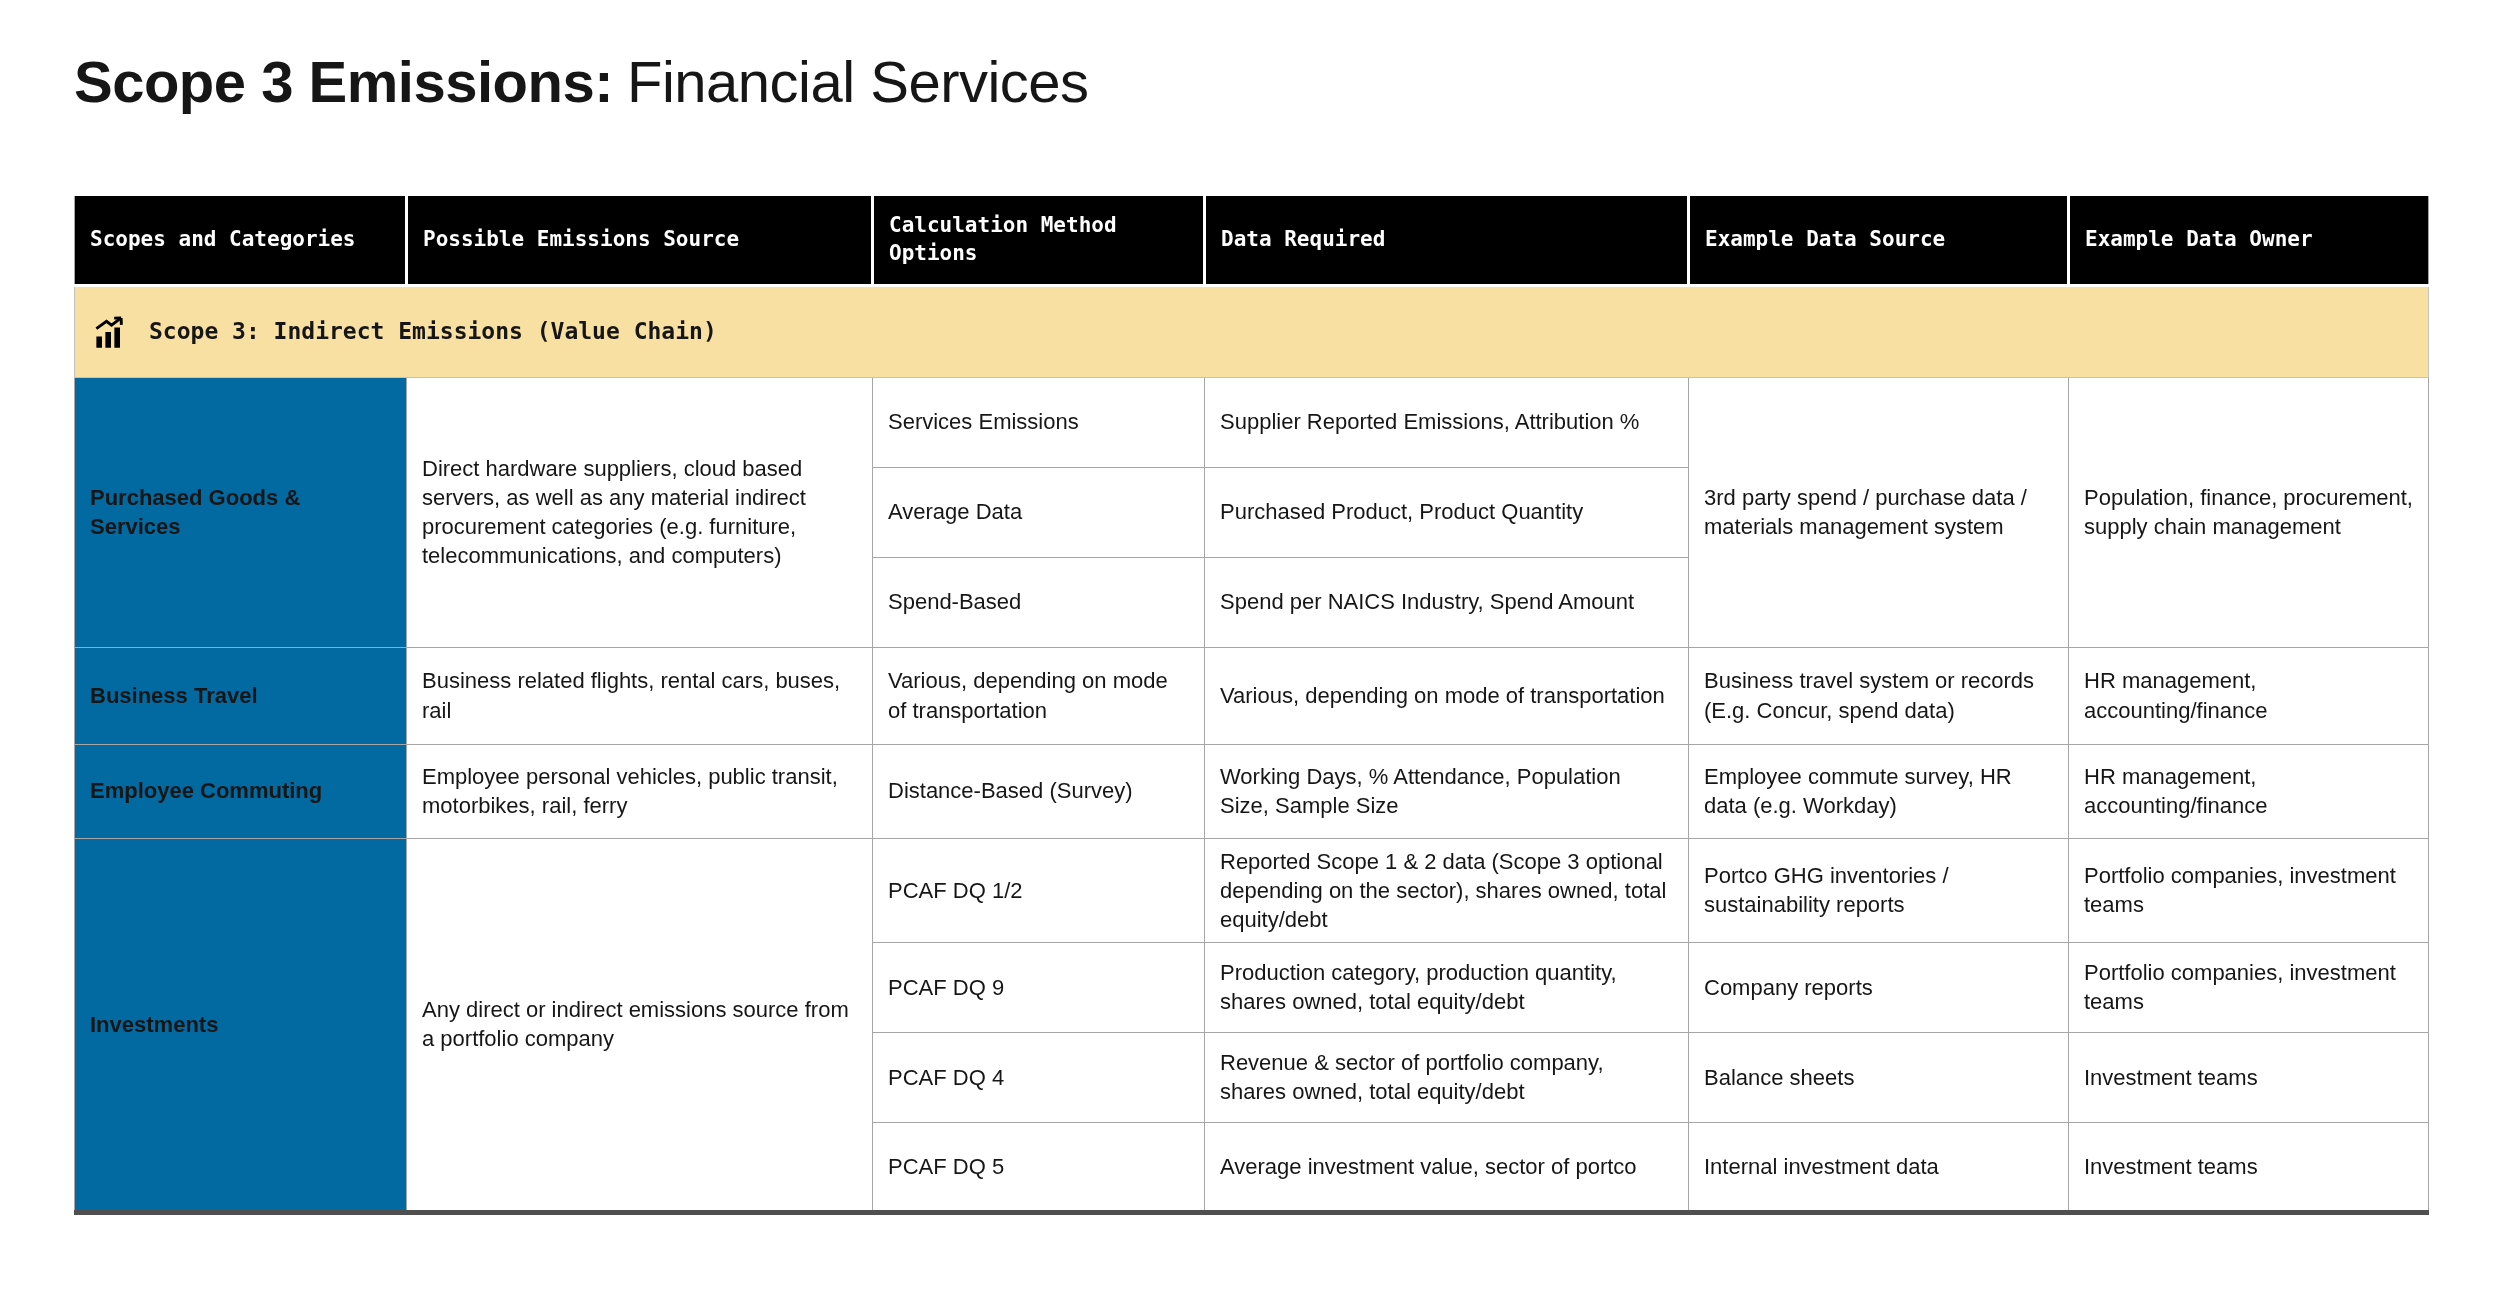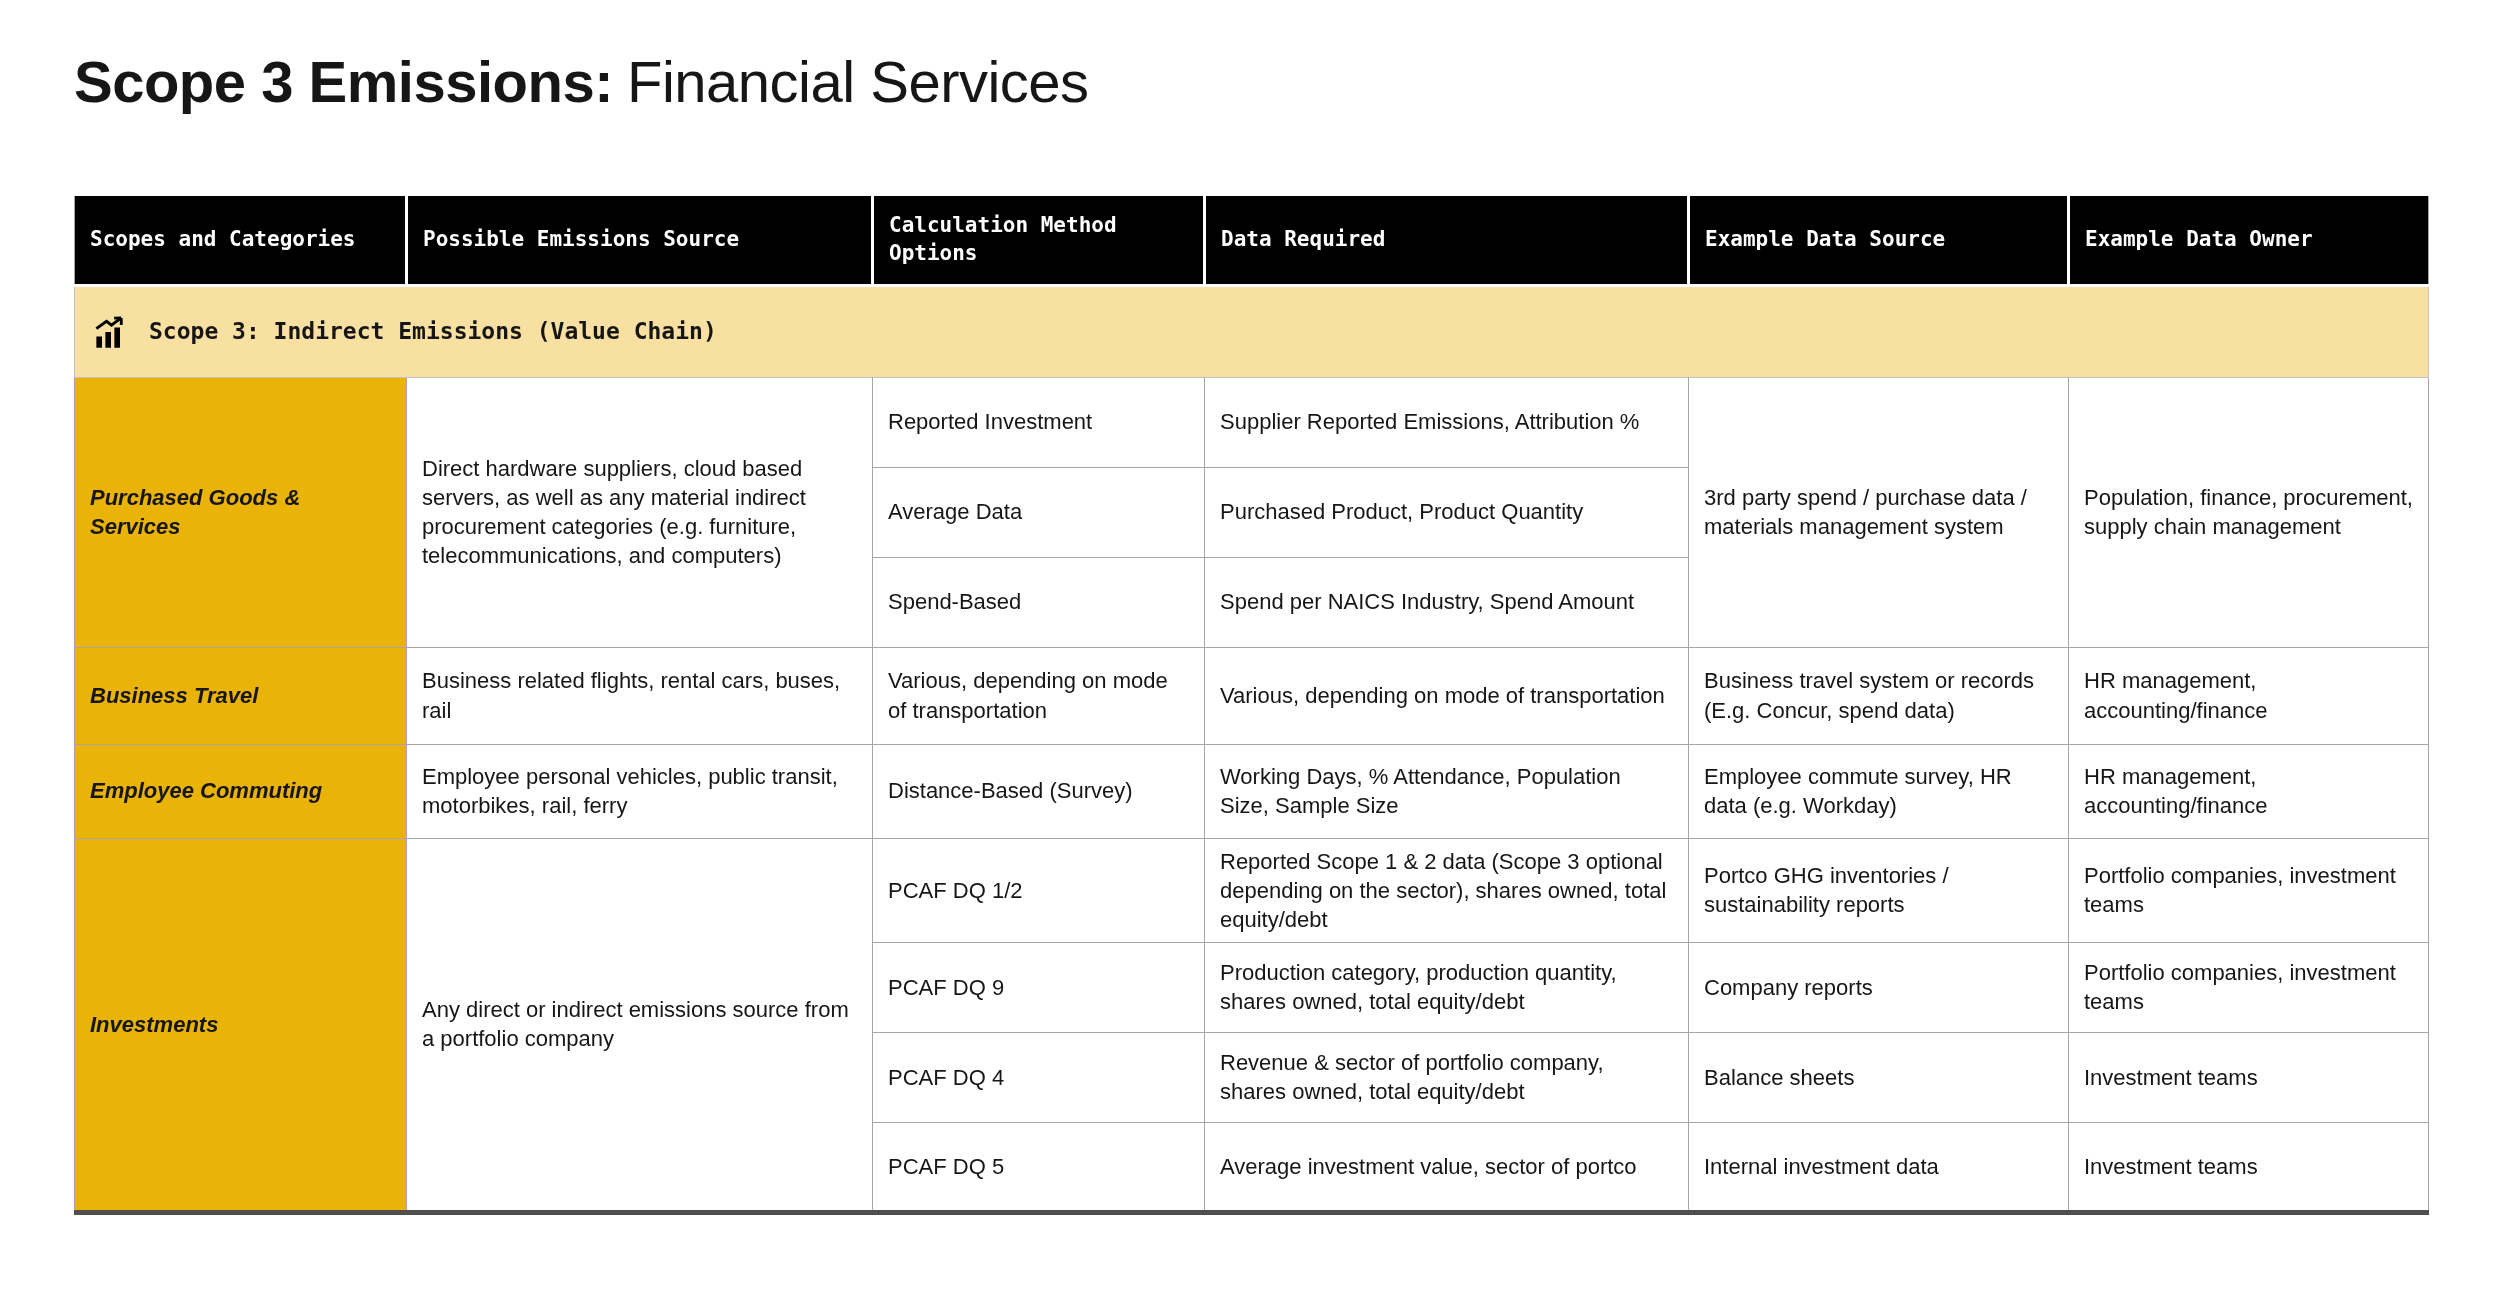--- a/index.html
+++ b/index.html
@@ -72,23 +72,22 @@
     border: 1px solid #a6a6a6;
     vertical-align: middle;
     text-align: left;
     padding: 8px 15px;
     font-size: 22px;
     line-height: 1.32;
     color: #161616;
     margin-top: 40px;
   }
   td.cat {
-    background: #eab308;
+    background: #0369a1;
     font-weight: 700;
-    font-style: italic;
   }
 </style>
 </head>
 <body>
 
 <div class="page">
 
   <h1 class="title"><span class="bold">Scope 3 Emissions:</span><span class="regular">Financial Services</span></h1>
 
   <table class="emissions">
@@ -124,21 +123,21 @@
               <rect x="19" y="12" width="5" height="18" fill="#000000"></rect>
             </svg>
             <span>Scope 3: Indirect Emissions (Value Chain)</span>
           </div>
         </td>
       </tr>
 
       <tr style="height:90px">
         <td class="cat" rowspan="3">Purchased Goods &amp; Services</td>
         <td rowspan="3">Direct hardware suppliers, cloud based servers, as well as any material indirect procurement categories (e.g. furniture, telecommunications, and computers)</td>
-        <td>Reported Investment</td>
+        <td>Services Emissions</td>
         <td>Supplier Reported Emissions, Attribution %</td>
         <td rowspan="3">3rd party spend / purchase data / materials management system</td>
         <td rowspan="3">Population, finance, procurement, supply chain management</td>
       </tr>
       <tr style="height:90px">
         <td>Average Data</td>
         <td>Purchased Product, Product Quantity</td>
       </tr>
       <tr style="height:90px">
         <td>Spend-Based</td>

